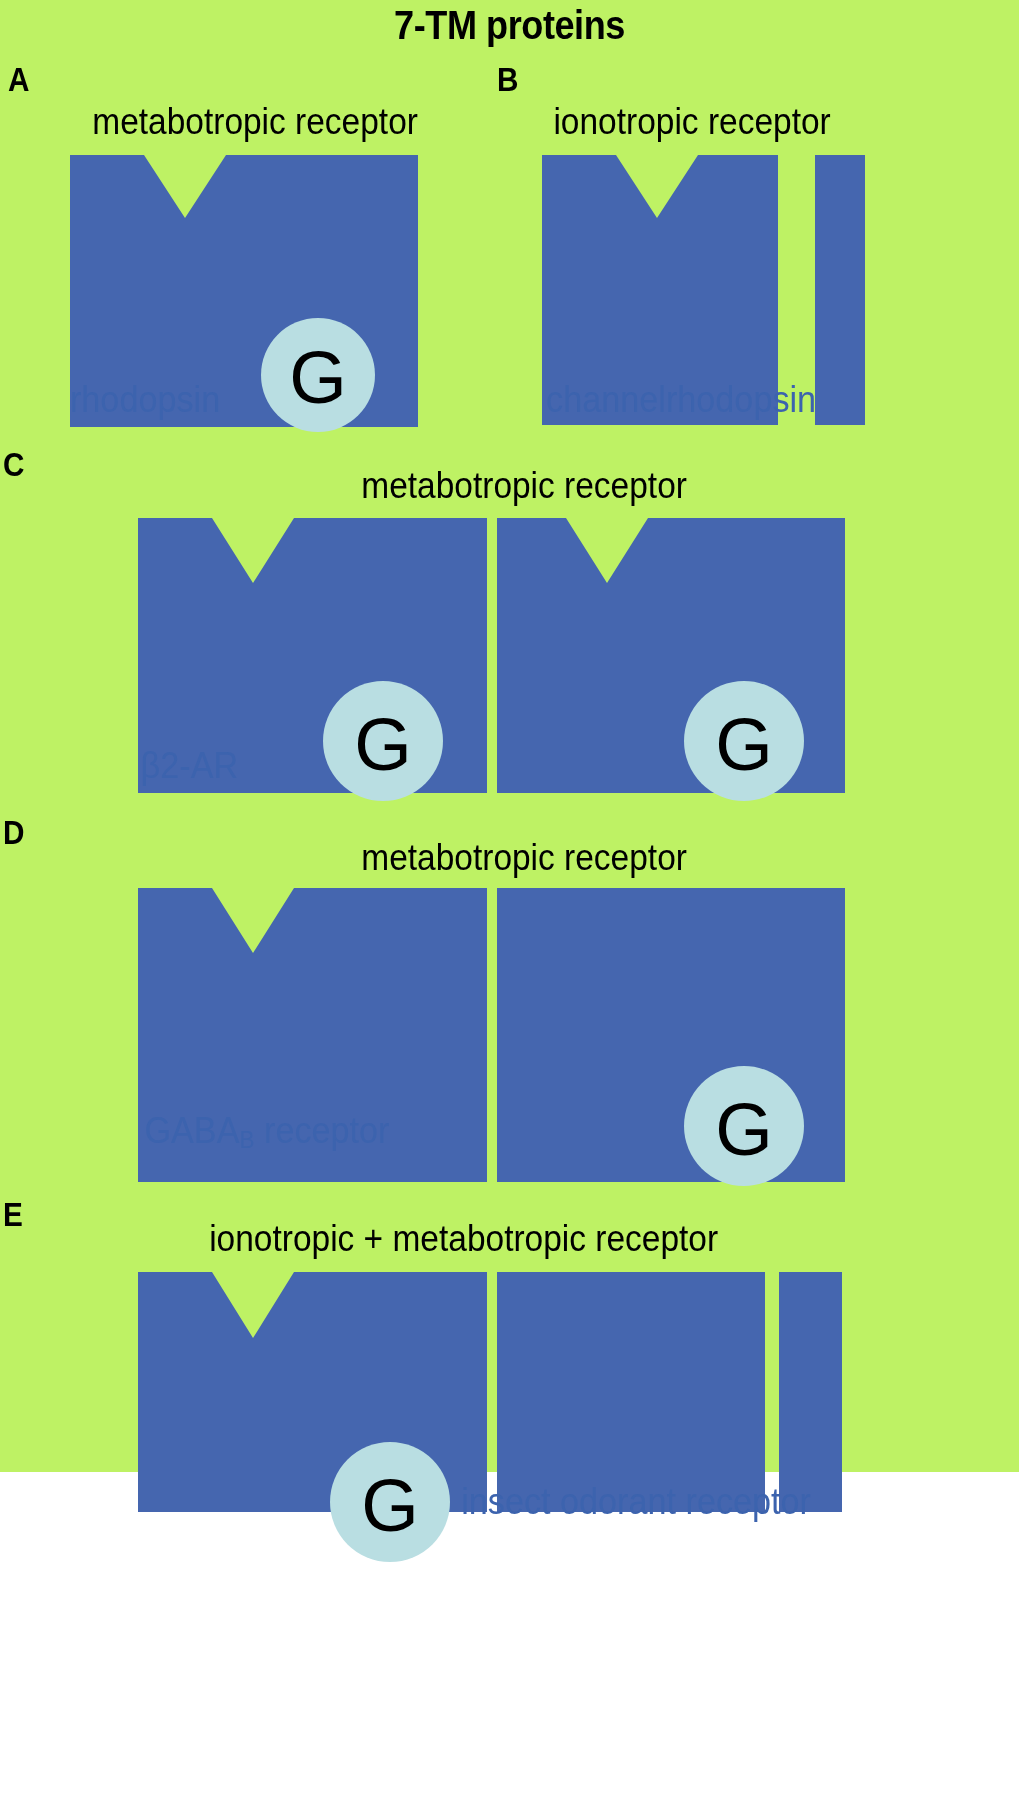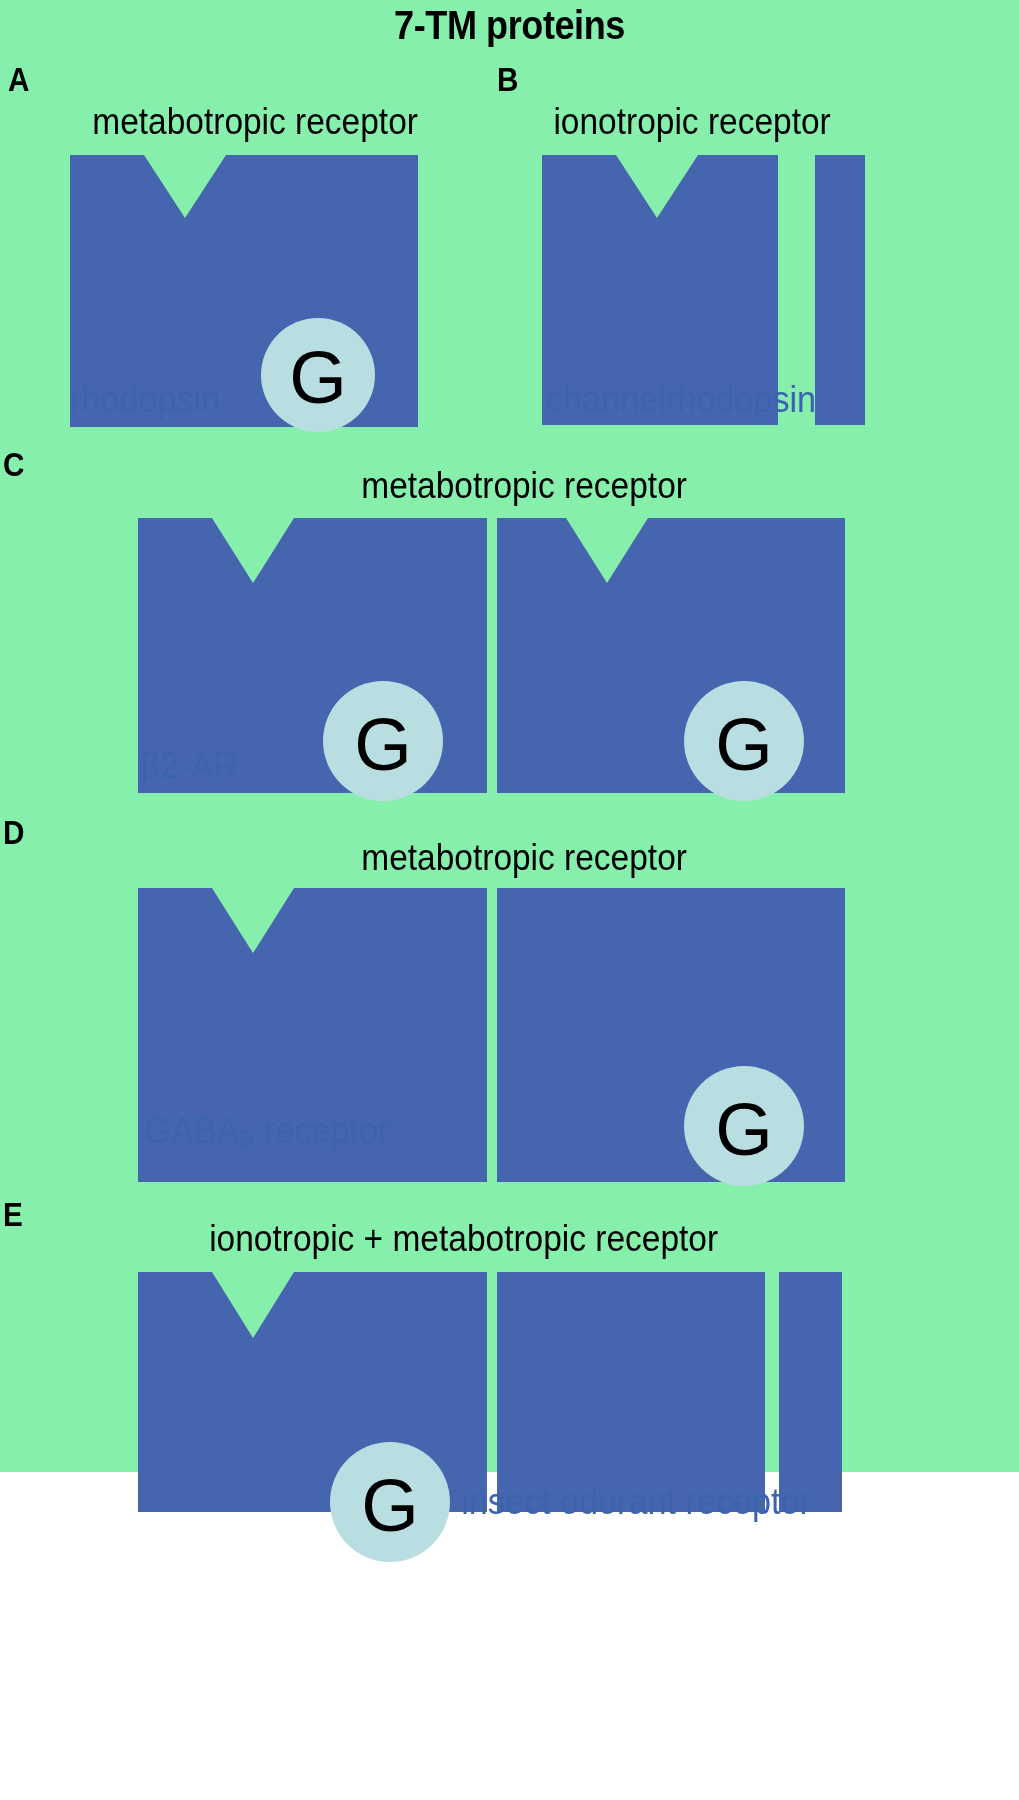--- a/index.html
+++ b/index.html
@@ -11,21 +11,21 @@
     width: 1019px;
     height: 1800px;
     position: relative;
     font-family: "Liberation Sans", sans-serif;
     overflow: hidden;
   }
   .figure {
     position: relative;
     width: 1019px;
     height: 1472px;
-    background: #86efac;
+    background: #bef264;
   }
   .fig-title {
     position: absolute;
     top: 2px;
     left: 0;
     width: 1019px;
     text-align: center;
     font-family: "Liberation Sans", sans-serif;
     font-weight: bold;
     font-size: 41px;

